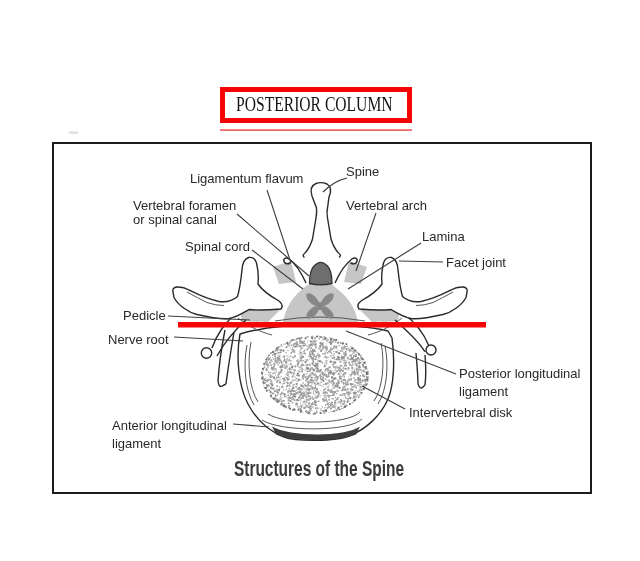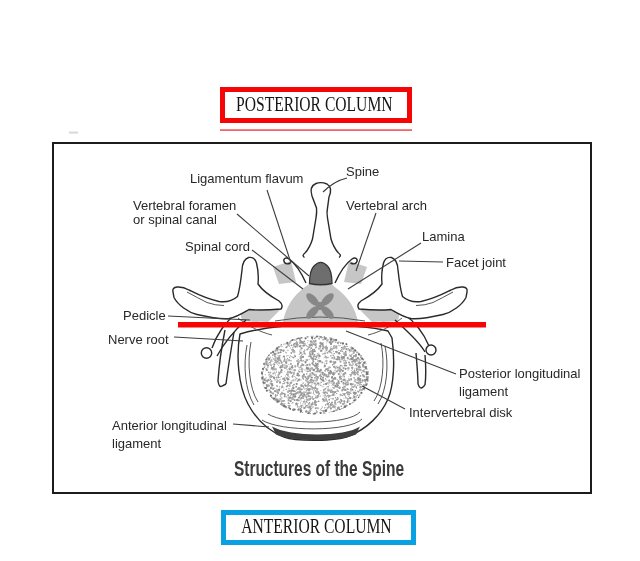--- a/index.html
+++ b/index.html
@@ -18,23 +18,20 @@
   .oln { fill:none; stroke:#2a2a2a; stroke-width:1.4; }
   .thin{ fill:none; stroke:#555; stroke-width:1; }
   .cap { font-family:"Liberation Sans", sans-serif; font-size:21.5px; font-weight:bold; fill:#3a3a3a; }
 </style>
 </head>
 <body>
 <div id="page">
   <div id="mainbox"></div>
   <div id="postbox" class="colbox">
       <span class="ht">POSTERIOR COLUMN</span>
-    </div>
-  <div id="antbox" class="colbox">
-      <span class="ht">ANTERIOR COLUMN</span>
     </div>
   <svg width="640" height="561" viewBox="0 0 640 561">
 
     <rect x="69" y="131.5" width="9" height="2.2" fill="#dcdcdc"></rect>
     <rect x="220" y="129.2" width="192" height="1.8" fill="#f26868"></rect>
 
     <g fill="#c6c6c6" stroke="none">
 
       <polygon points="273,267 291,261 296,282 279,284"></polygon>
       <polygon points="367,267 349,261 344,282 361,284"></polygon>

